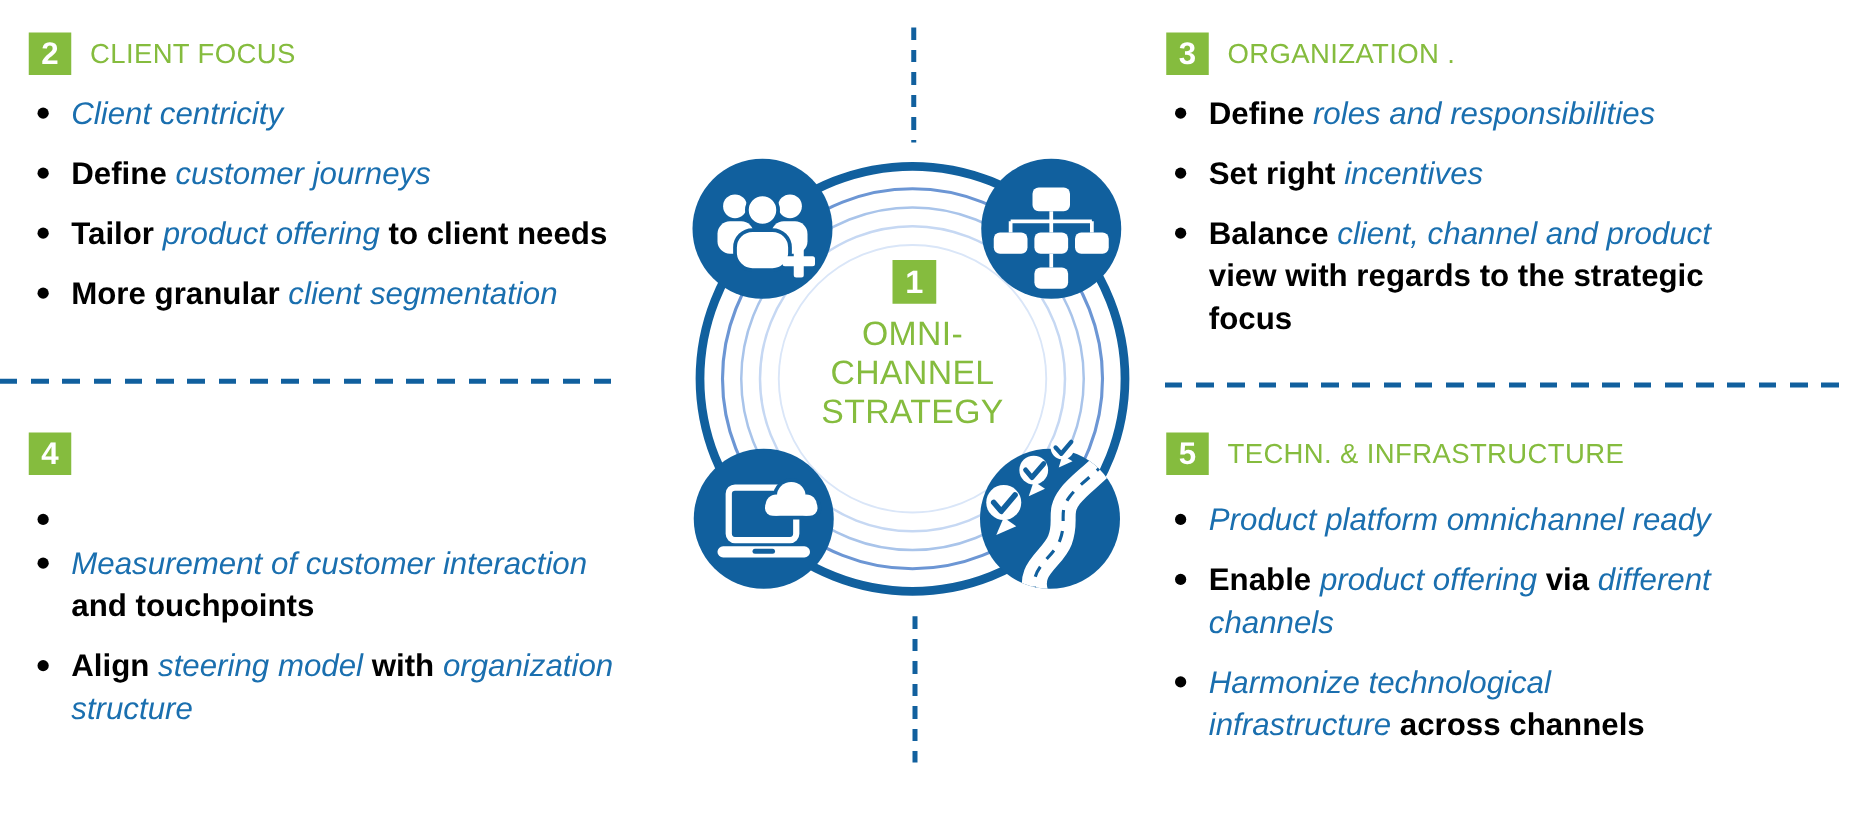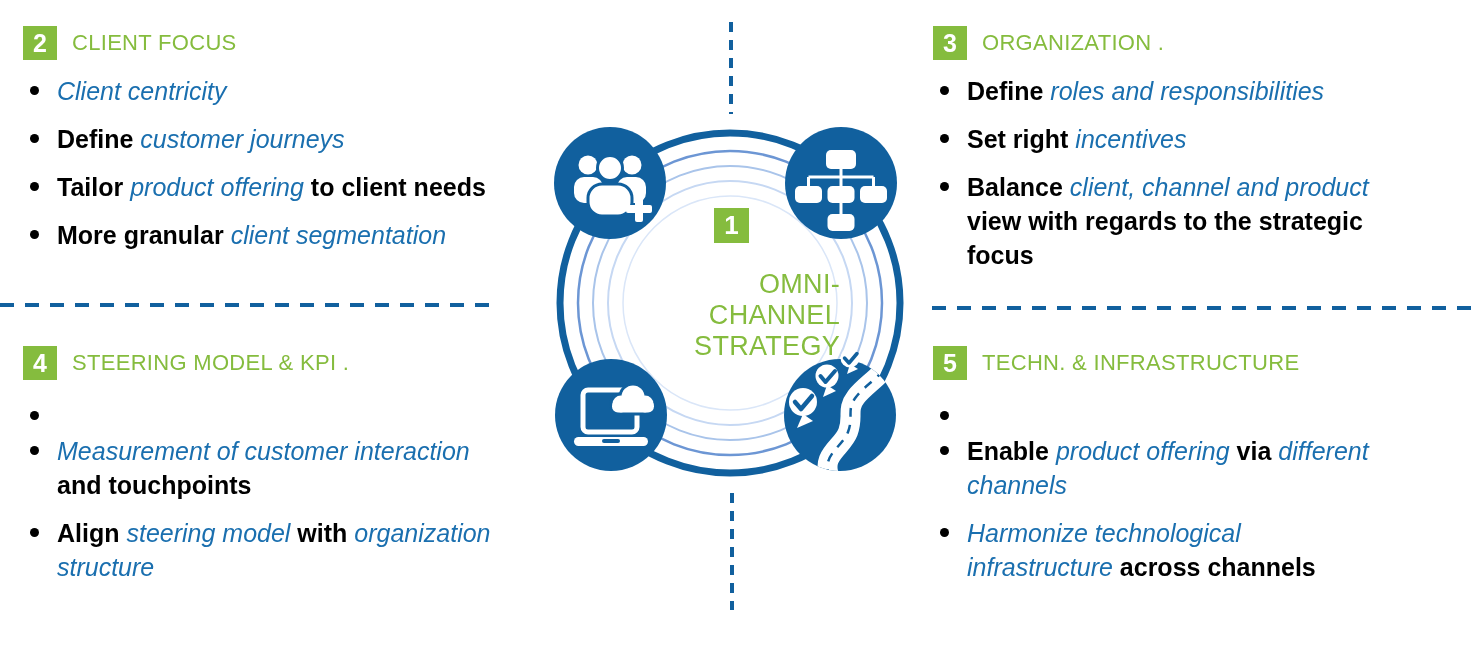--- a/index.html
+++ b/index.html
@@ -53,22 +53,22 @@
   .seg-black{color:var(--black);font-weight:bold;}
   .seg-blue{color:var(--blue);font-style:italic;}
   
   .center-svg{position:absolute;left:540px;top:113px;width:382px;height:378px;}
   .center-num{
     position:absolute;left:714px;top:208px;width:35px;height:35px;
     background:var(--green);color:#fff;
     font-size:26px;font-weight:bold;line-height:35px;text-align:center;
   }
   .center-title{
-    position:absolute;left:620px;top:269px;width:220px;
-    text-align:right;color:var(--green);
+    position:absolute;left:620px;top:252px;width:220px;
+    text-align:center;color:var(--green);
     font-size:27px;line-height:31px;letter-spacing:.3px;
   }
 </style>
 </head>
 <body>
 
 <div class="page">
 
   <div class="divider div-v div-top"></div>
   <div class="divider div-v div-bottom"></div>
@@ -213,21 +213,20 @@
             <div class="line"><span class="seg-black">view with regards to the strategic</span></div>
             <div class="line"><span class="seg-black">focus</span></div>
           </div>
         </div>
       </div>
   </section>
 
   <section class="quadrant q4">
     <div class="q-header">
       <span class="num-box">4</span>
-      <h2 class="q-title">STEERING MODEL &amp; KPI .</h2>
     </div>
     <div class="bullets">
         <div class="bullet-item">
           <span class="dot"></span>
         </div>
         <div class="bullet-item">
           <span class="dot"></span>
           <div class="bullet-text">
             <div class="line"><span class="seg-blue">Measurement of customer interaction</span></div>
             <div class="line"><span class="seg-black">and touchpoints</span></div>
@@ -244,20 +243,23 @@
   </section>
 
   <section class="quadrant q5">
     <div class="q-header">
       <span class="num-box">5</span>
       <h2 class="q-title">TECHN. &amp; INFRASTRUCTURE</h2>
     </div>
     <div class="bullets">
         <div class="bullet-item">
           <span class="dot"></span>
+          <div class="bullet-text">
+            <div class="line"><span class="seg-blue">Product platform omnichannel ready</span></div>
+          </div>
         </div>
         <div class="bullet-item">
           <span class="dot"></span>
           <div class="bullet-text">
             <div class="line"><span class="seg-black">Enable </span><span class="seg-blue">product offering</span><span class="seg-black"> via </span><span class="seg-blue">different</span></div>
             <div class="line"><span class="seg-blue">channels</span></div>
           </div>
         </div>
         <div class="bullet-item">
           <span class="dot"></span>

